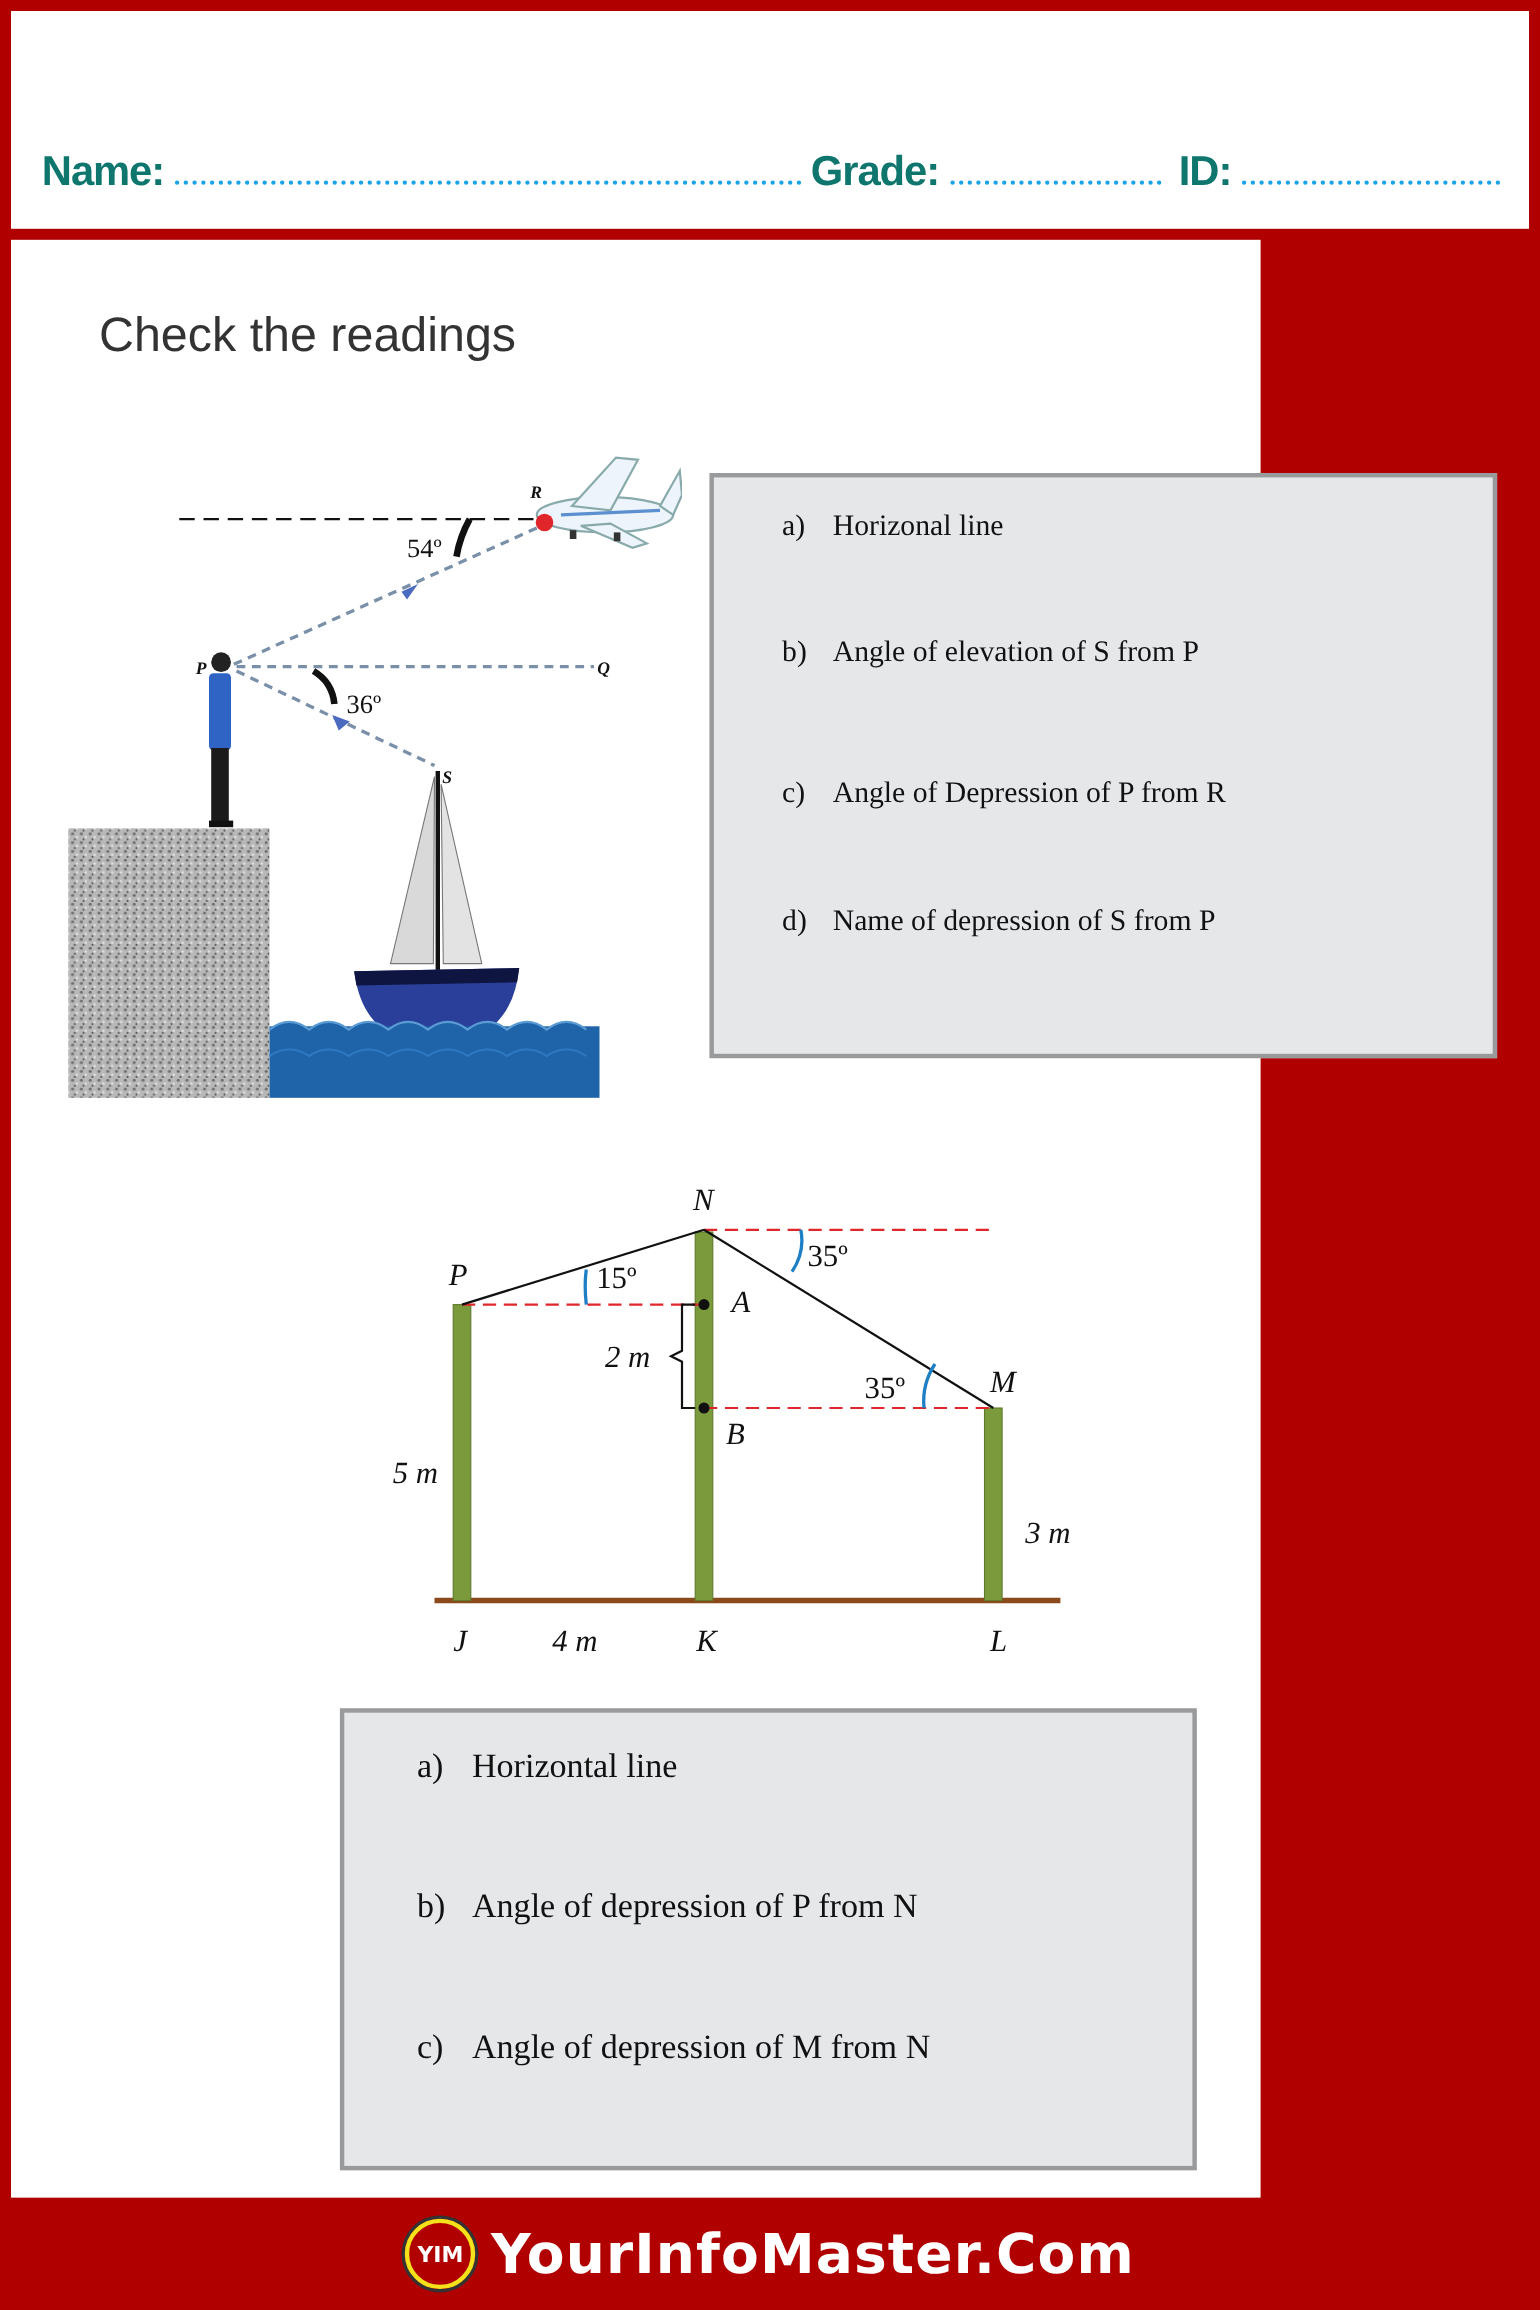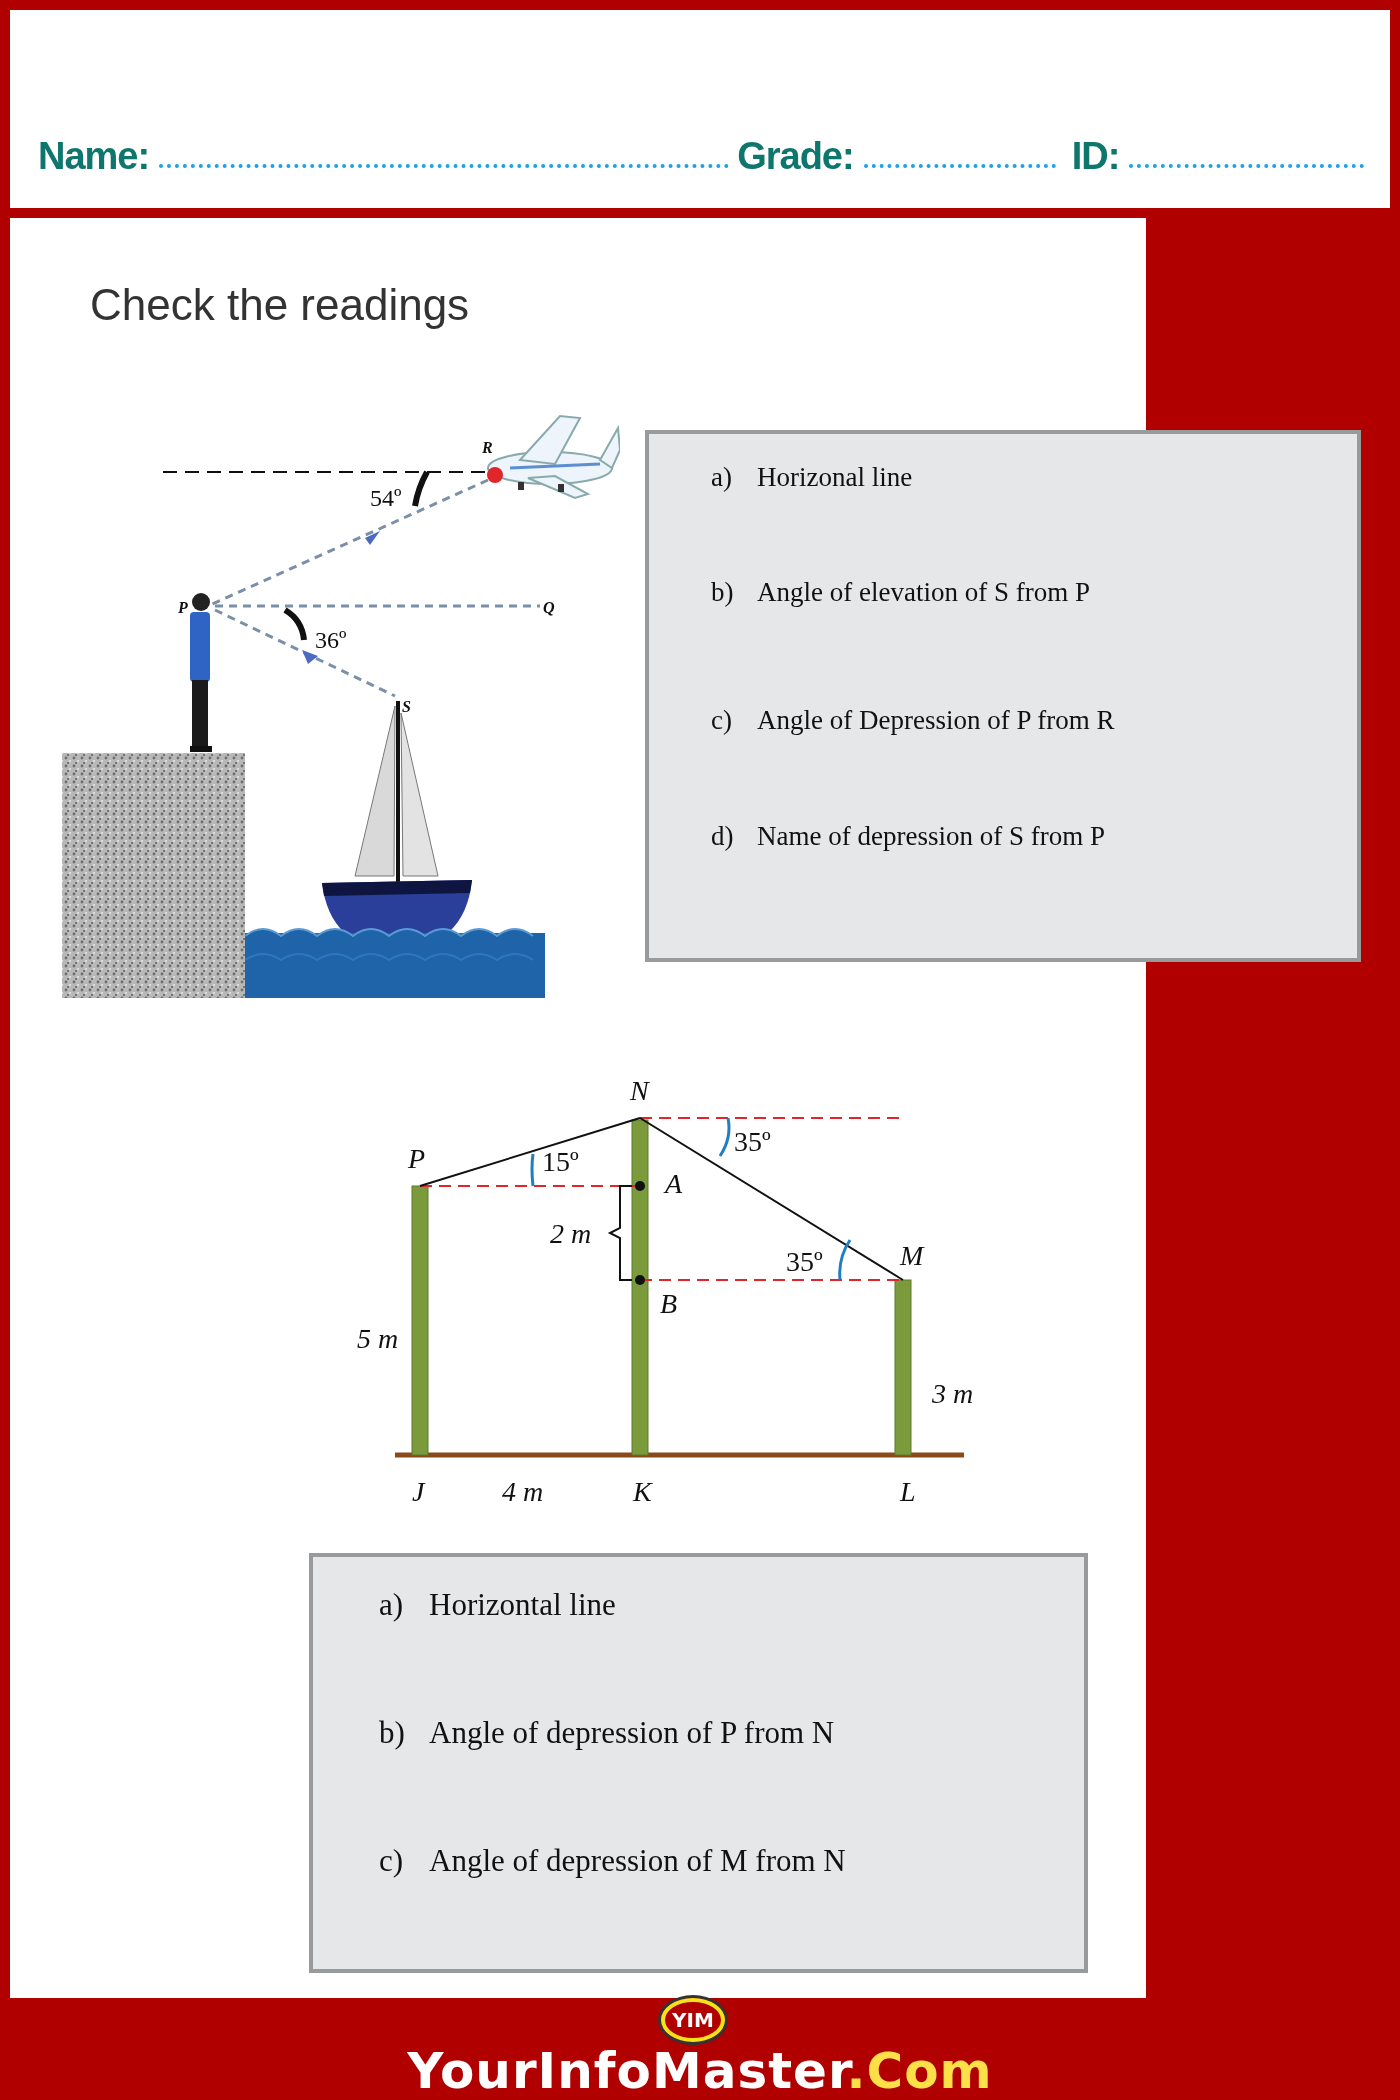--- a/index.html
+++ b/index.html
@@ -7,24 +7,24 @@
   .header { position:absolute; left:10px; top:10px; width:1380px; height:198px; background:#fff; }
   .title { position:absolute; left:0; top:40px; width:100%; text-align:center; color:#f28a30; font-weight:bold; font-size:48px; letter-spacing:1px; font-family:"DejaVu Sans", sans-serif; }
   .fields { position:absolute; left:28px; top:118px; right:18px; height:50px; display:flex; align-items:flex-end; color:#0f766e; font-weight:bold; font-size:38px; font-family:"Liberation Sans", sans-serif; letter-spacing:-1px; }
   .fields .lbl { margin-right:10px; }
   .fields .line { border-bottom:4px dotted #1aa3e8; height:0; margin-bottom:10px; margin-right:8px; }
   .body { position:absolute; left:10px; top:218px; width:1136px; height:1780px; background:#fff; }
   .subtitle { position:absolute; left:80px; top:62px; font-size:44px; color:#333; }
   .answerbox { position:absolute; background:#e6e7e9; border:4px solid #999a9c; box-sizing:border-box; font-family:"Liberation Serif", serif; color:#111; }
   .answerbox .item { position:absolute; display:flex; }
   .answerbox .mark { width:46px; }
-  .footer { position:absolute; left:0; top:1998px; width:1400px; height:102px; background:#b00000; display:flex; align-items:center; justify-content:center;flex-direction:column; }
+  .footer { position:absolute; left:0; top:1998px; width:1400px; height:102px; background:#b00000; display:flex; align-items:center; justify-content:center; }
   .logo-circle { width:56px; height:56px; border-radius:50%; border:4px solid #f5e21b; box-shadow:0 0 0 3px #333; display:flex; align-items:center; justify-content:center; color:#fff; font-weight:bold; font-size:20px; margin-right:14px; font-family:"DejaVu Sans", sans-serif; }
   .brand { font-family:"DejaVu Sans", sans-serif; font-weight:bold; font-size:50px; color:#fff; letter-spacing:1px; }
-  .brand .dot { color:#fde047; }
+  .brand .dot { color:#ffffff; }
   svg text { font-family:"Liberation Serif", serif; }
 </style>
 </head>
 <body>
 
 <div class="header">
   <div class="fields">
     <span class="lbl">Name:</span>
     <span class="line" style="width:570px;"></span>
     <span class="lbl">Grade:</span>

